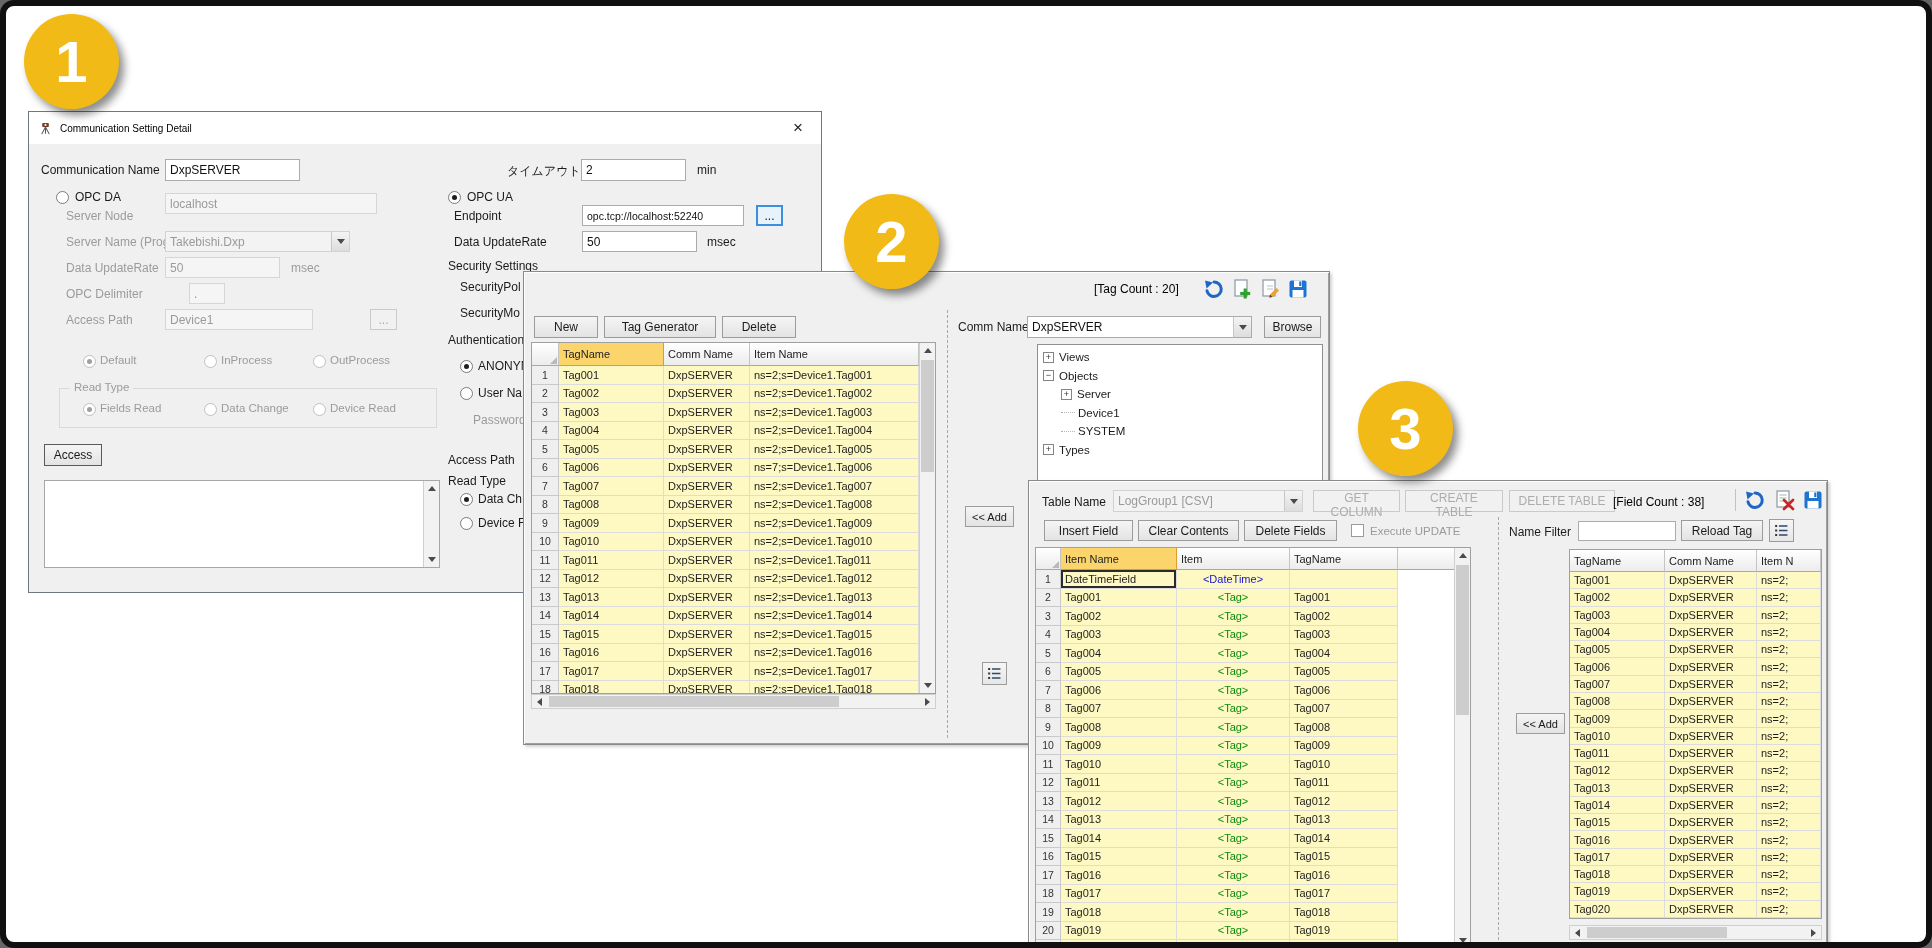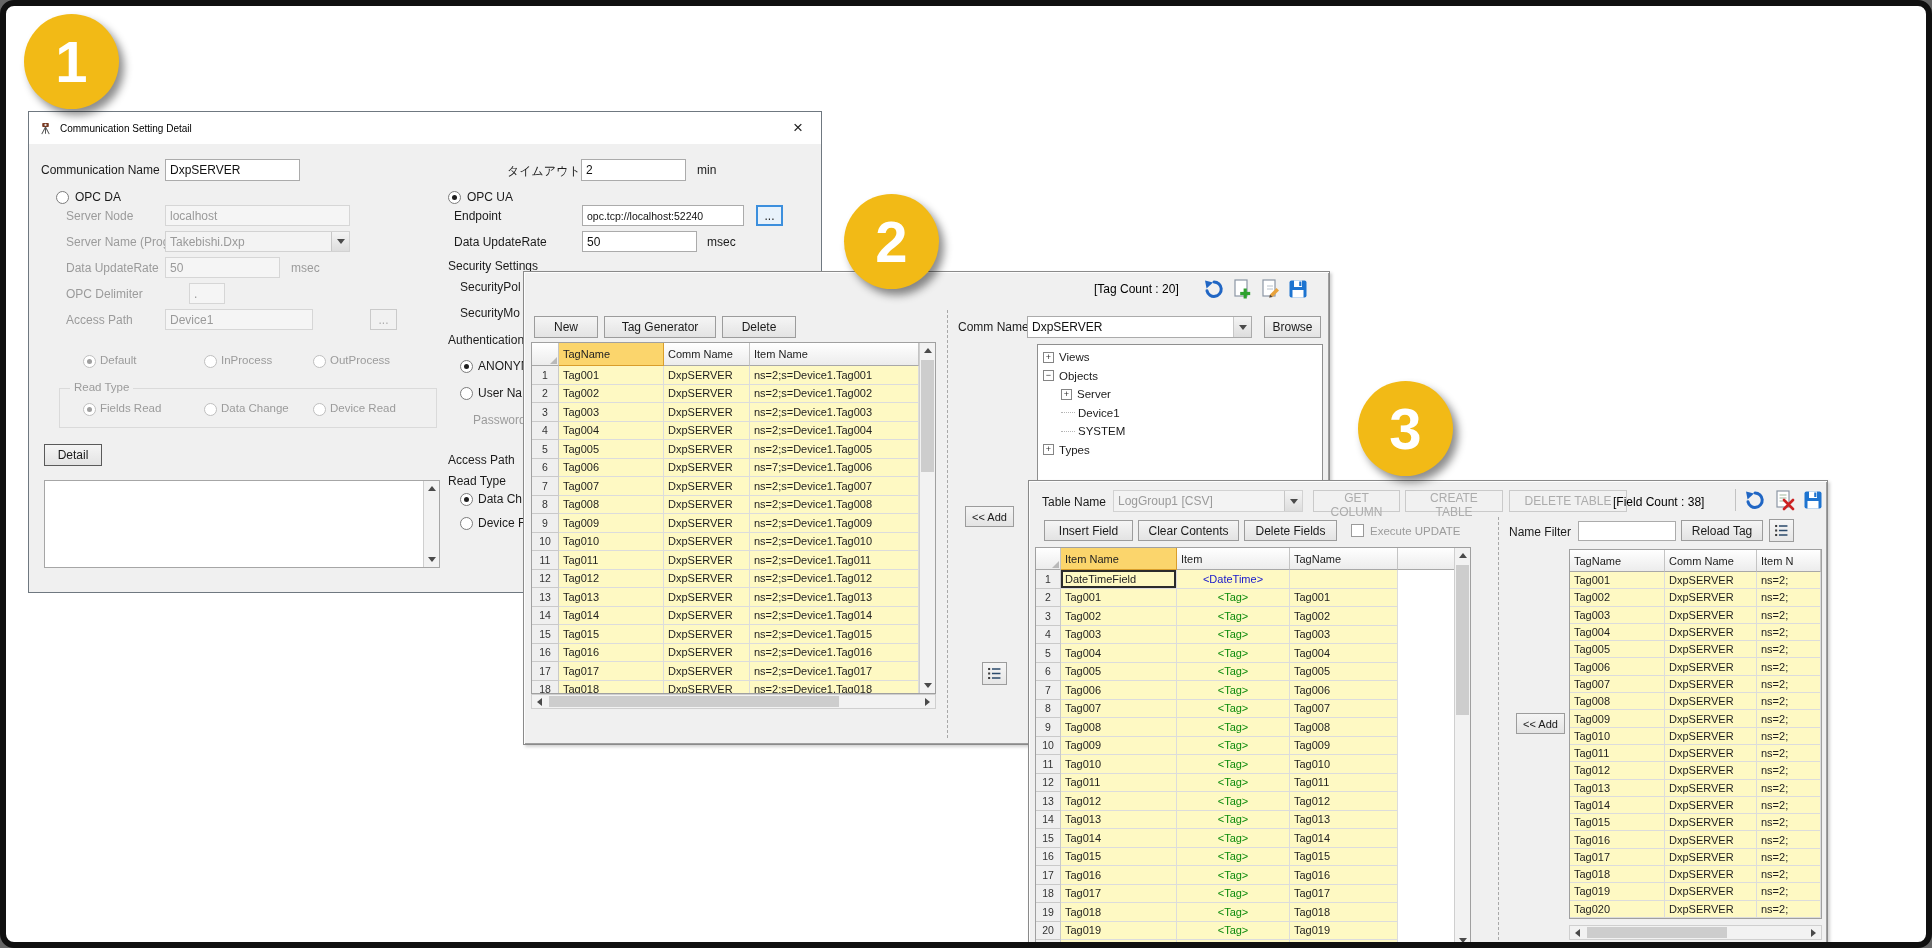--- a/index.html
+++ b/index.html
@@ -103,21 +103,21 @@
     <span class="lb" style="left:12px;top:51px">Communication Name</span>
     <input class="inp" style="left: 136px; top: 47px; width: 135px; height: 22px;" value="DxpSERVER">
     <span class="lb" style="left:478px;top:51px">タイムアウト</span>
     <input class="inp" style="left: 552px; top: 47px; width: 105px; height: 22px;" value="2">
     <span class="lb" style="left:668px;top:51px">min</span>
 
     <span class="rad" style="left:27px;top:79px"></span>
     <span class="lb" style="left:46px;top:78px">OPC DA</span>
 
     <span class="lb dis" style="left:37px;top:97px">Server Node</span>
-    <input class="inp dis" style="left: 136px; top: 93px; width: 185px; height: 21px;" value="localhost">
+    <input class="inp dis" style="left: 136px; top: 81px; width: 212px; height: 21px;" value="localhost">
 
     <span class="lb dis" style="left:37px;top:123px">Server Name (ProgID)</span>
     <div class="combo dis" style="left:136px;top:119px;width:185px;height:21px">
       <span class="combo-val">Takebishi.Dxp</span>
       <span class="combo-btn">
           <i class="tri tri-down"></i>
         </span>
     </div>
 
     <span class="lb dis" style="left:37px;top:149px">Data UpdateRate</span>
@@ -141,21 +141,21 @@
     <div class="grp" style="left:30px;top:276px;width:378px;height:40px">
       <span class="grp-lb">Read Type</span>
     </div>
     <span class="rad dis sel" style="left:54px;top:291px"></span>
     <span class="lb dis sm" style="left:71px;top:290px">Fields Read</span>
     <span class="rad dis" style="left:175px;top:291px"></span>
     <span class="lb dis sm" style="left:192px;top:290px">Data Change</span>
     <span class="rad dis" style="left:284px;top:291px"></span>
     <span class="lb dis sm" style="left:301px;top:290px">Device Read</span>
 
-    <button class="btn" style="left:15px;top:332px;width:58px;border-color:#5A5A5A">Detail</button>
+    <button class="btn" style="left:15px;top:332px;width:58px;border-color:#5A5A5A">Access</button>
 
     <div class="listbox" style="left:15px;top:368px;width:396px;height:88px">
       <div class="vscroll">
         <div class="sb-btn">
             <i class="tri tri-up"></i>
           </div>
         <div class="sb-track"></div>
         <div class="sb-btn">
             <i class="tri tri-down"></i>
           </div>
@@ -422,21 +422,21 @@
   <section class="win3">
     <span class="lb" style="left:13px;top:14px">Table Name</span>
     <div class="combo dis" style="left:84px;top:9px;width:190px">
       <span class="combo-val">LogGroup1 [CSV]</span>
       <span class="combo-btn">
           <i class="tri tri-down"></i>
         </span>
     </div>
     <button class="btn dis" style="left:284px;top:9px;width:87px">GET COLUMN</button>
     <button class="btn dis" style="left:376px;top:9px;width:98px">CREATE TABLE</button>
-    <button class="btn dis" style="left:480px;top:9px;width:118px">DELETE TABLE</button>
+    <button class="btn dis" style="left:480px;top:9px;width:106px">DELETE TABLE</button>
     <span class="txt" style="left:584px;top:14px">[Field Count : 38]</span>
     <span class="vline" style="left:706px;top:8px;height:22px"></span>
     <span class="icobtn" style="left:714px;top:7px">
       <svg viewBox="0 0 22 22" width="22" height="22">
           <path d="M11 4 a7.2 7.2 0 1 1 -7 8.8" fill="none" stroke="#2066C4" stroke-width="3" stroke-linecap="round"></path>
           <polygon points="2,2.5 10,4.5 3.5,10.5" fill="#2066C4"></polygon>
         </svg>
     </span>
     <span class="icobtn" style="left:743px;top:7px">
       <svg viewBox="0 0 22 22" width="22" height="22">

